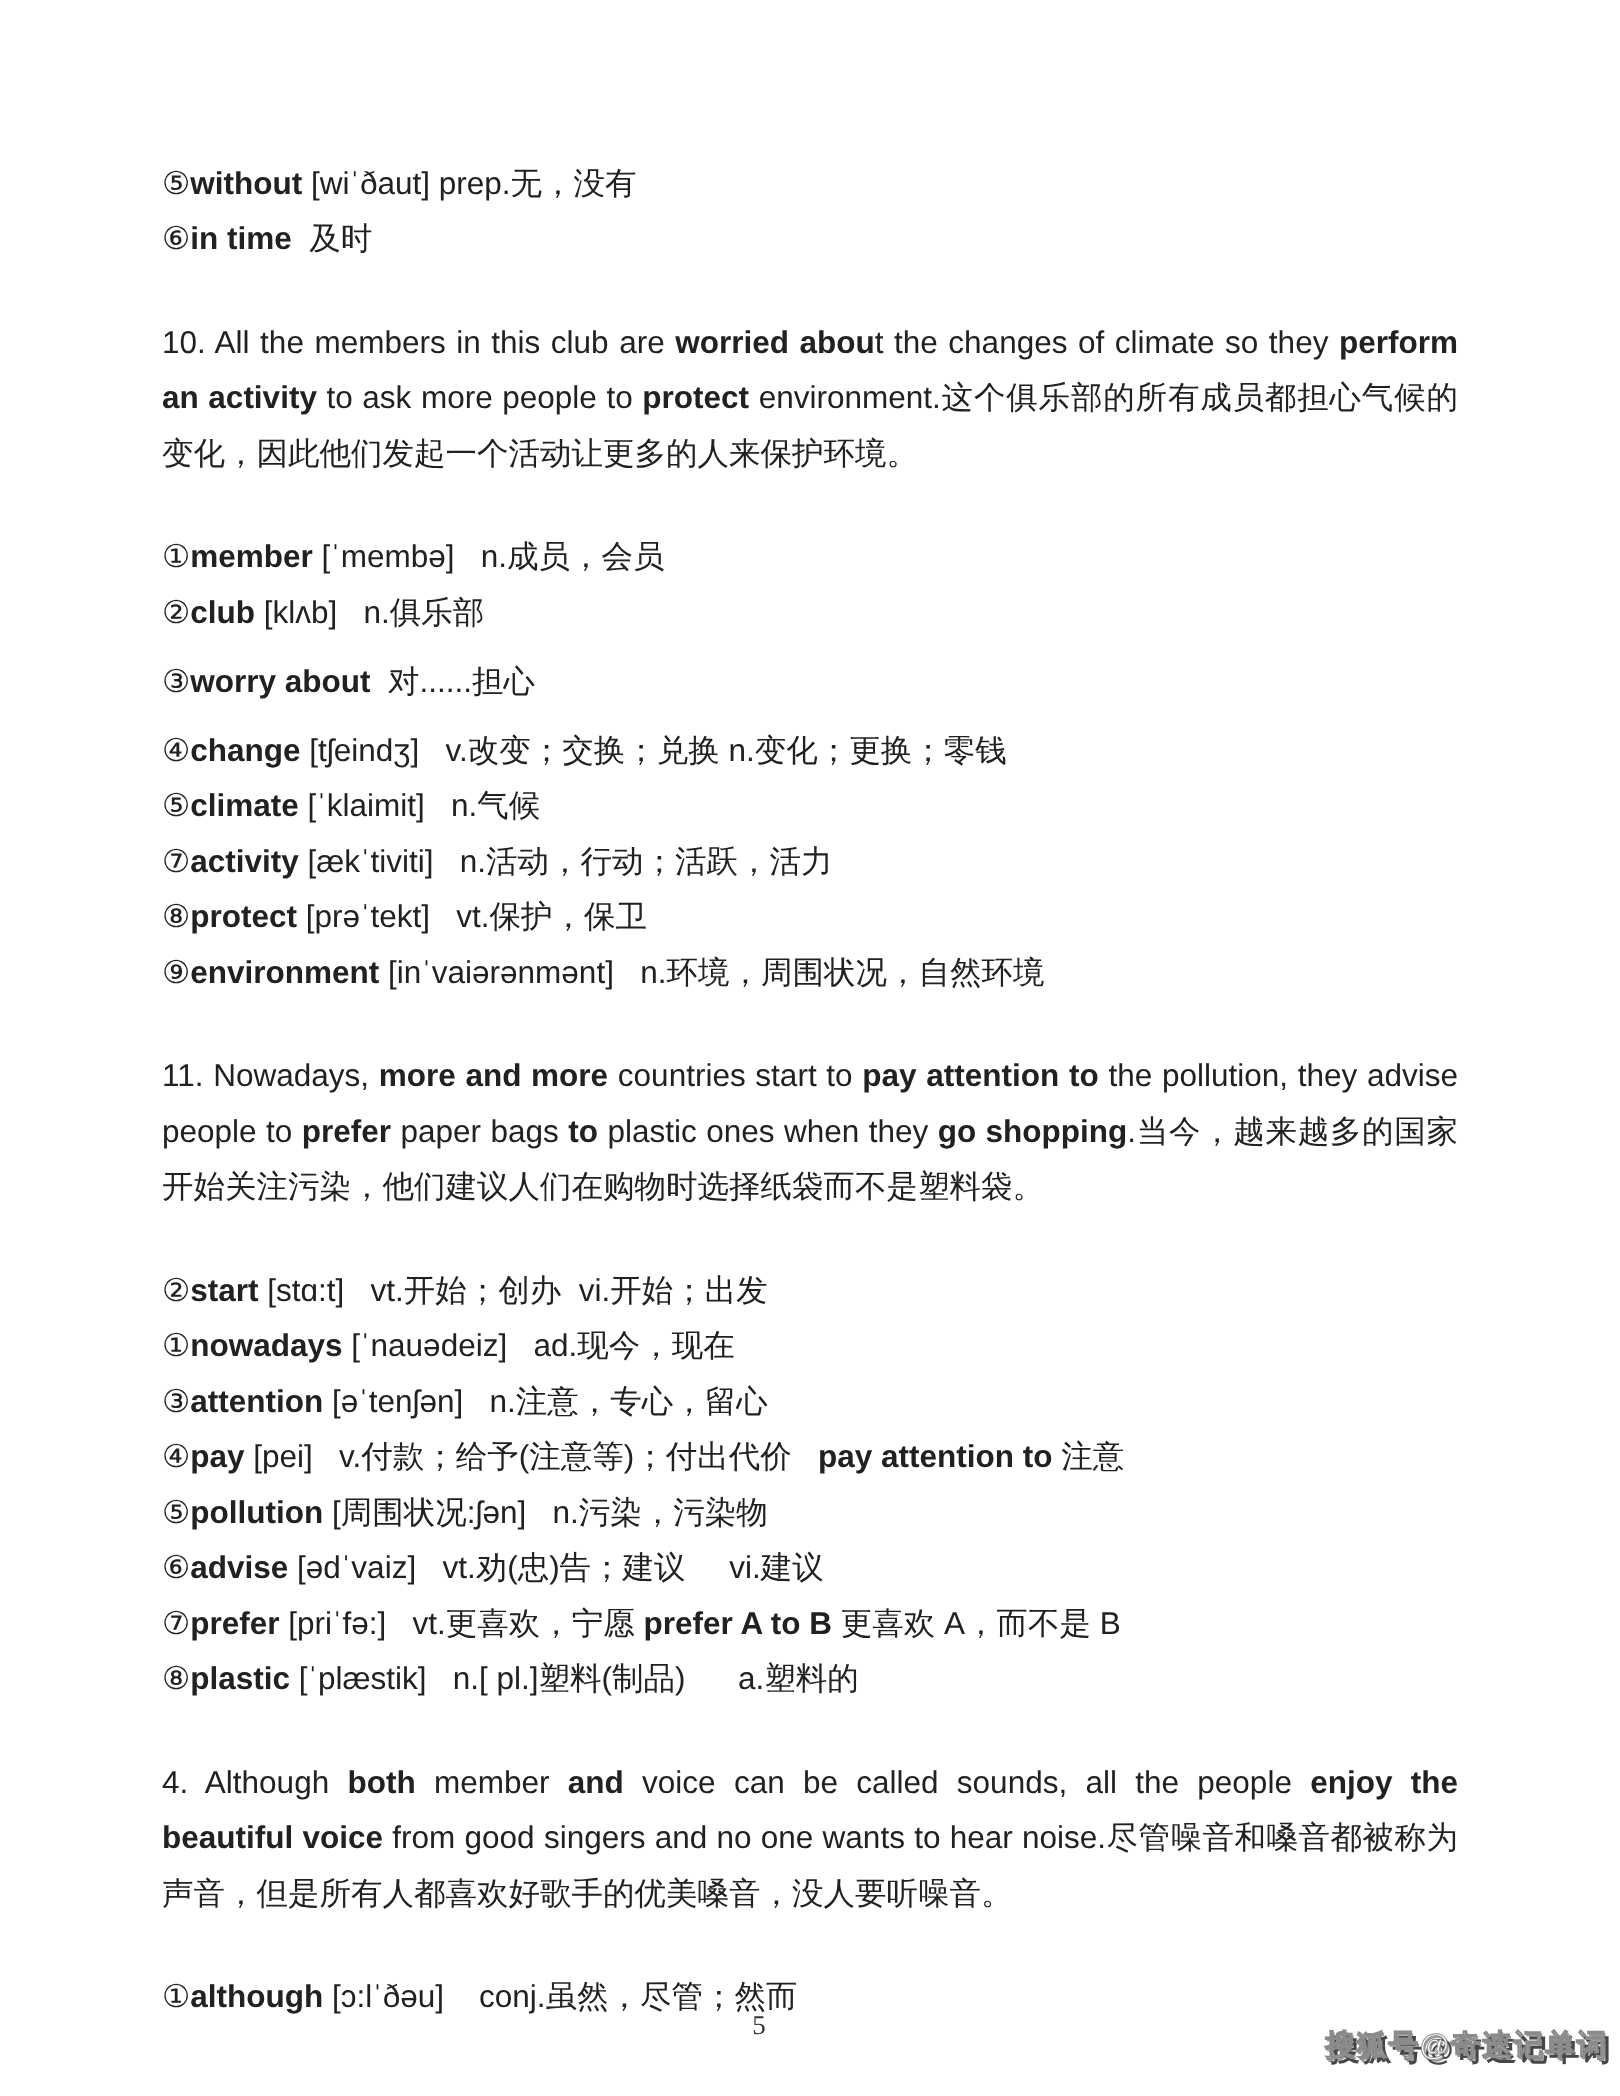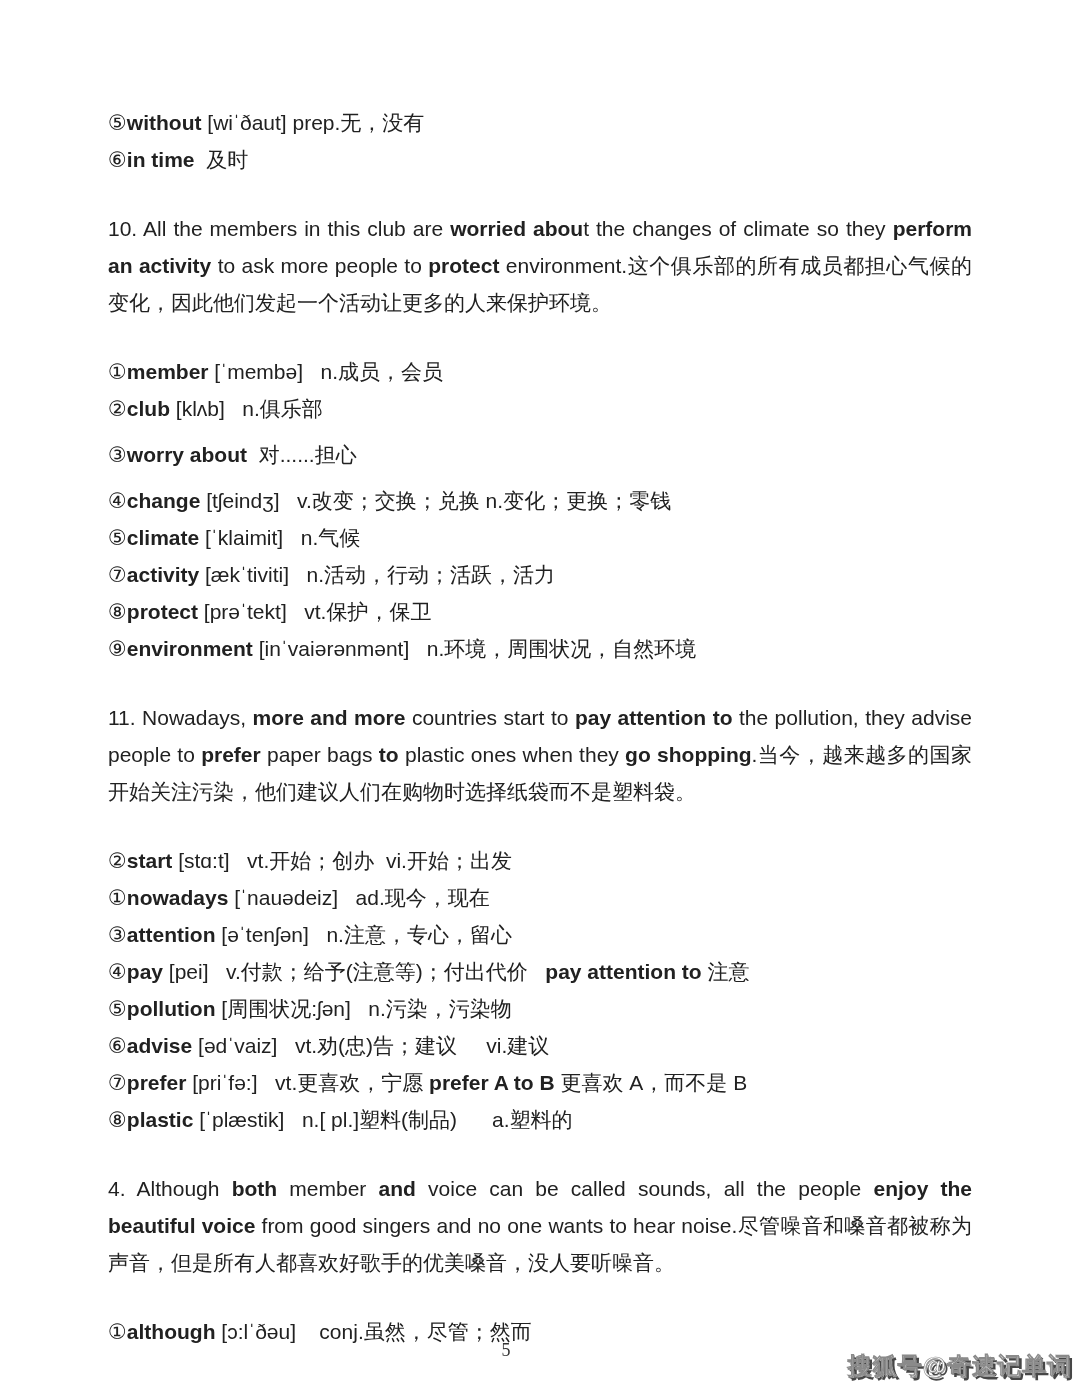--- a/index.html
+++ b/index.html
@@ -31,21 +31,21 @@
     text-align: center;
   }
   .page-number {
     font-family: "Liberation Serif", "DejaVu Serif", serif;
     font-size: 18px;
     color: #333333;
   }
   .watermark {
     position: absolute;
     top: 1350px; right: 8px;
-    font-size: 24px;
+    font-size: 20px;
     font-weight: 700;
     letter-spacing: 1px;
     color: #ffffff;
     -webkit-text-stroke: 0.6px #8a8a8a;
     text-shadow: 3px 3px 0 #474747, 1px 1px 0 #9a9a9a;
     white-space: nowrap;
   }
 </style>
 </head>
 <body style="color: rgb(33, 33, 33); background: rgb(255, 255, 255);">

